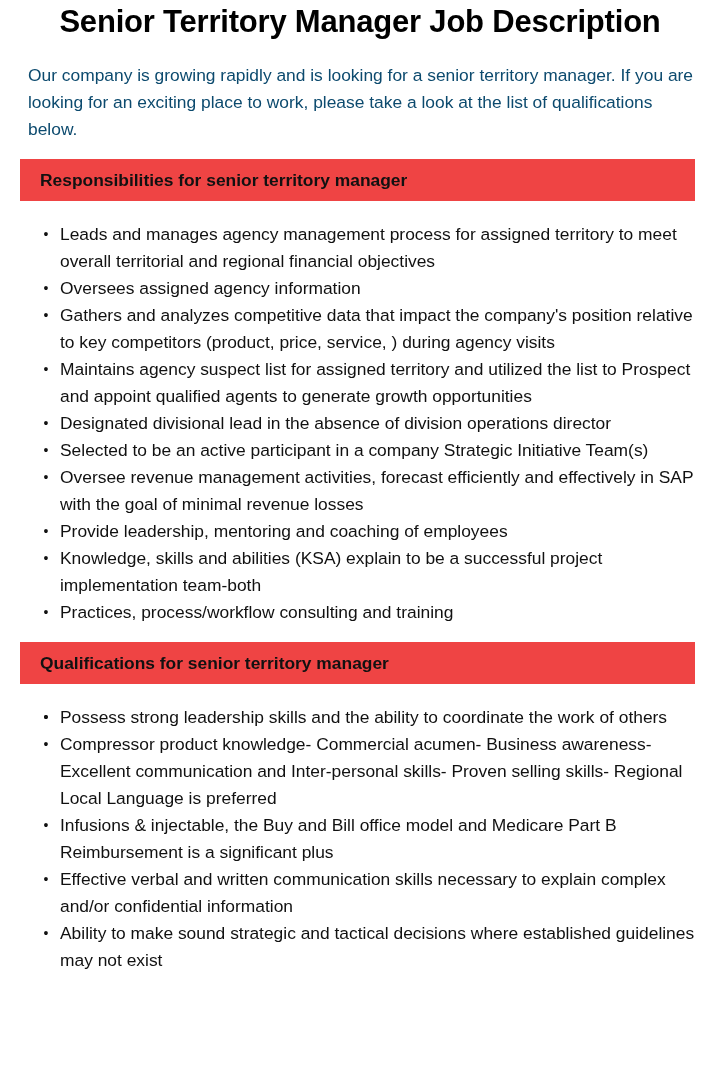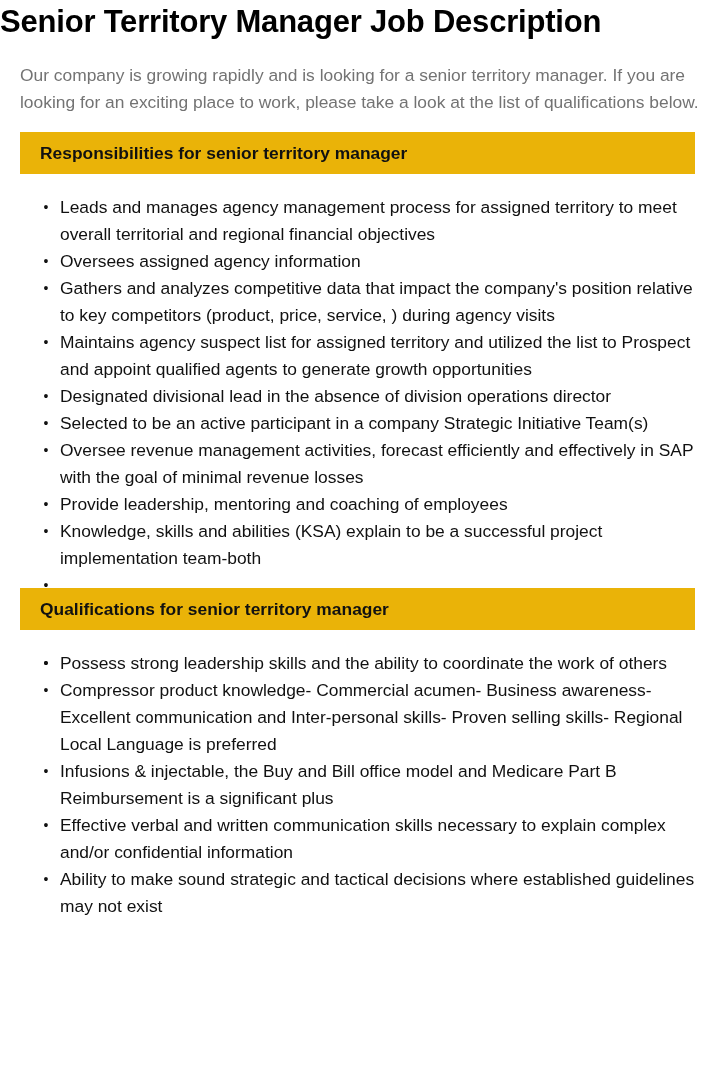--- a/index.html
+++ b/index.html
@@ -16,35 +16,35 @@
     }
     .page {
       position: relative;
       width: 720px;
     }
     h1.title {
       margin: 0;
       padding-top: 2px;
       height: 42px;
       line-height: 40px;
-      text-align: left;
+      text-align: center;
       font-size: 31px;
       font-weight: bold;
       color: #000000;
       letter-spacing: -0.2px;
     }
     .intro {
-      margin: 18px 20px 0 20px;
+      margin: 18px 20px 0 28px;
       font-size: 17.4px;
       line-height: 27px;
-      color: #737373;
+      color: #0c4a6e;
     }
     .section-header {
       margin: 16px 25px 0 20px;
-      background: #eab308;
+      background: #ef4444;
       height: 42px;
       line-height: 42px;
       padding-left: 20px;
       font-size: 17.4px;
       font-weight: bold;
       color: #111111;
     }
     .section-header.second {
       margin-top: 16px;
     }
@@ -82,21 +82,21 @@
   <ul class="items">
     <li><span class="bullet">•</span><span>Leads and manages agency management process for assigned territory to meet overall territorial and regional financial objectives</span></li>
     <li><span class="bullet">•</span><span>Oversees assigned agency information</span></li>
     <li><span class="bullet">•</span><span>Gathers and analyzes competitive data that impact the company's position relative to key competitors (product, price, service, ) during agency visits</span></li>
     <li><span class="bullet">•</span><span>Maintains agency suspect list for assigned territory and utilized the list to Prospect and appoint qualified agents to generate growth opportunities</span></li>
     <li><span class="bullet">•</span><span>Designated divisional lead in the absence of division operations director</span></li>
     <li><span class="bullet">•</span><span>Selected to be an active participant in a company Strategic Initiative Team(s)</span></li>
     <li><span class="bullet">•</span><span>Oversee revenue management activities, forecast efficiently and effectively in SAP with the goal of minimal revenue losses</span></li>
     <li><span class="bullet">•</span><span>Provide leadership, mentoring and coaching of employees</span></li>
     <li><span class="bullet">•</span><span>Knowledge, skills and abilities (KSA) explain to be a successful project implementation team-both</span></li>
-    <li><span class="bullet">•</span></li>
+    <li><span class="bullet">•</span><span>Practices, process/workflow consulting and training</span></li>
   </ul>
 
   <div class="section-header second">Qualifications for senior territory manager</div>
   <ul class="items">
     <li><span class="bullet">•</span></li>
     <li><span class="bullet">•</span><span>Possess strong leadership skills and the ability to coordinate the work of others</span></li>
     <li><span class="bullet">•</span><span>Compressor product knowledge- Commercial acumen- Business awareness- Excellent communication and Inter-personal skills- Proven selling skills- Regional Local Language is preferred</span></li>
     <li><span class="bullet">•</span><span>Infusions &amp; injectable, the Buy and Bill office model and Medicare Part B Reimbursement is a significant plus</span></li>
     <li><span class="bullet">•</span><span>Effective verbal and written communication skills necessary to explain complex and/or confidential information</span></li>
     <li><span class="bullet">•</span><span>Ability to make sound strategic and tactical decisions where established guidelines may not exist</span></li>

